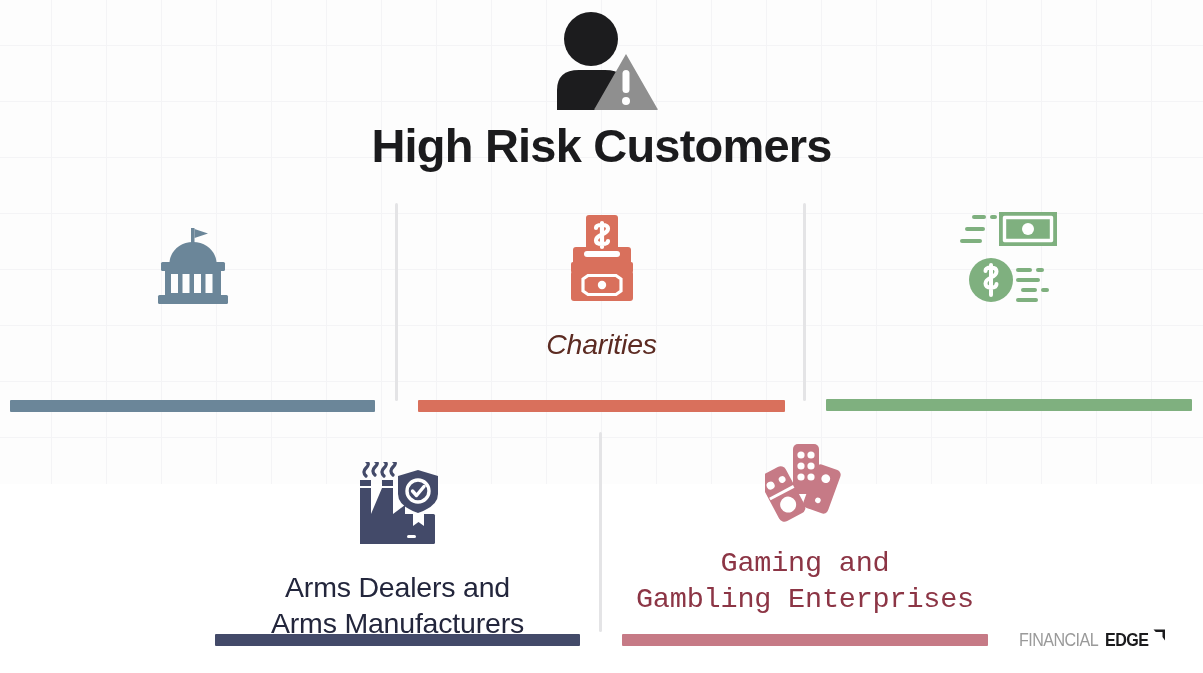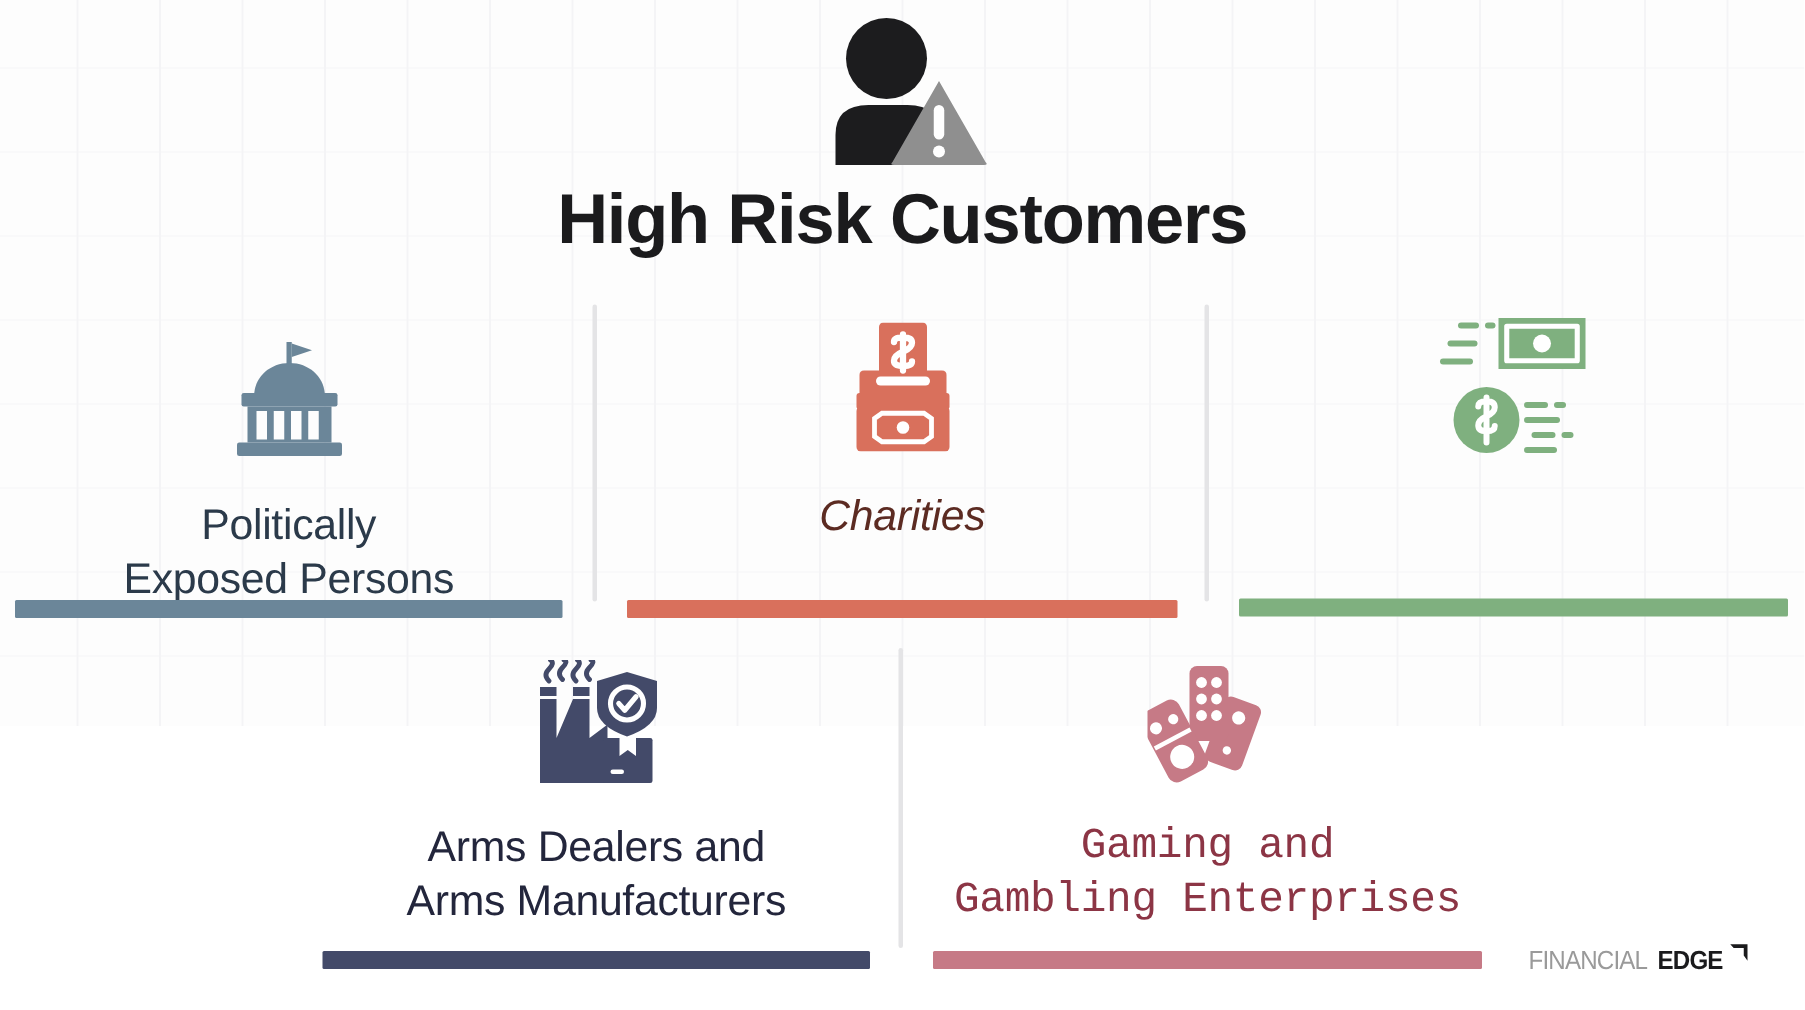--- a/index.html
+++ b/index.html
@@ -58,21 +58,21 @@
     position:absolute;
     height:12px;
     border-radius:1px;
   }
 
   
   #card-pep        { left:10px;  top:228px; width:365px; }
   #card-charities  { left:418px; top:215px; width:367px;font-style:italic; }
   #card-money      { left:826px; top:210px; width:366px; }
   
-  #card-arms       { left:215px; top:440px; width:365px;justify-content:center; }
+  #card-arms       { left:215px; top:462px; width:365px;justify-content:center; }
   #card-gaming     { left:622px; top:442px; width:366px;font-family:Liberation Mono, monospace; }
 
   #bar-pep        { left:10px;  top:400px; width:365px; }
   #bar-charities  { left:418px; top:400px; width:367px; }
   #bar-money      { left:826px; top:399px; width:366px; }
   #bar-arms       { left:215px; top:634px; width:365px; }
   #bar-gaming     { left:622px; top:634px; width:366px; }
 
   
   .divider {
@@ -137,22 +137,20 @@
         <rect x="13" y="43" width="56" height="24"></rect>
         <rect x="6" y="67" width="70" height="9" rx="1.5"></rect>
       </g>
       <g fill="#fdfdfd">
         <rect x="19" y="46" width="7" height="19"></rect>
         <rect x="30.5" y="46" width="7" height="19"></rect>
         <rect x="42" y="46" width="7" height="19"></rect>
         <rect x="53.5" y="46" width="7" height="19"></rect>
       </g>
     </svg>
-    <div class="card-label" style="margin-top:24px; color:#2b3a4a;">Politically
-Exposed Persons</div>
   </div>
   <div class="card-bar" id="bar-pep" style="background:#6b8699;"></div>
 
   <div class="card" id="card-charities">
     <svg class="card-icon" width="72" height="86" viewBox="0 0 72 86">
       <g fill="#d9705c">
         <rect x="20" y="0" width="32" height="40" rx="3"></rect>
         <path d="M10 32 L62 32 Q65 32 65 35 L65 49 L7 49 L7 35 Q7 32 10 32 Z"></path>
         <rect x="5" y="47" width="62" height="11" rx="2"></rect>
         <rect x="5" y="56" width="62" height="30" rx="3"></rect>

